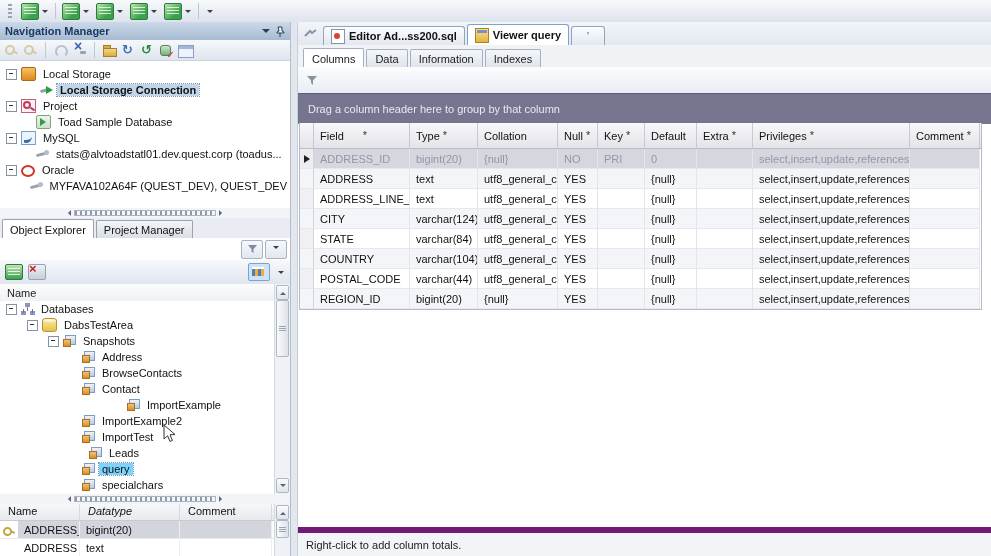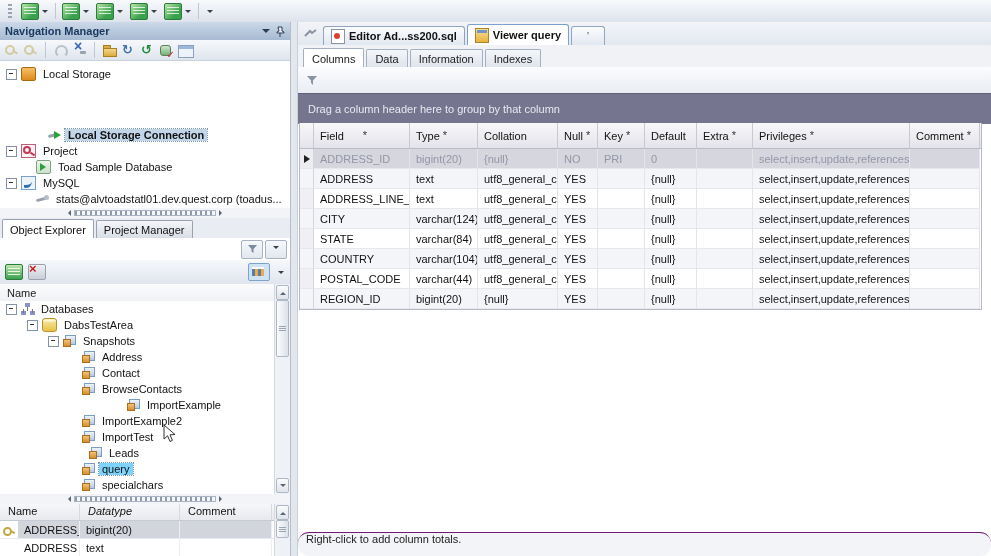--- a/index.html
+++ b/index.html
@@ -172,22 +172,22 @@
   .req{margin-left:3px;position:relative;top:-1px;color:#333;}
   .grow{display:flex;height:20px;}
   .gc{box-sizing:border-box;display:flex;align-items:center;padding-left:6px;border-right:1px solid #e4e4ea;
       border-bottom:1px solid #e7e7ed;overflow:hidden;white-space:nowrap;}
   .mk{background:#f0f0f4;border-right:1px solid #d4d4dc;justify-content:center;padding-left:0;}
   .grow.alt .gc{background:#f4f5f9;}
   .grow.gsel .gc{background:#d6d6de;color:#9396a6;}
   .grow.gsel .gc.mk{background:#ececf1;color:#222;}
   .mk .tri{width:0;height:0;border:4px solid transparent;border-left:6px solid #222;margin-left:4px;}
 
-  .status{position:absolute;left:0;right:0;bottom:0;height:23px;background:#f3f4f7;border-top:1px solid #701a75;
-          display:flex;padding-left:8px;color:#222;border-radius:11px;}
+  .status{position:absolute;left:0;right:0;bottom:0;height:23px;background:#f3f4f7;border-top:6px solid #701a75;
+          display:flex;align-items:center;padding-left:8px;color:#222;}
 
   .cursor{position:absolute;left:163px;top:424px;z-index:50;}
 </style>
 </head>
 <body>
 
 <div class="app">
 
   <div class="topbar">
     <div class="dragdots"></div>
@@ -242,21 +242,21 @@
       <span class="nmi dbcheck"></span>
       <span class="nmi window"></span>
     </div>
 
     <div class="nav-tree" id="nav-tree">
         <div class="trow" style="padding-left: 6px;">
           <span class="exp"></span>
           <span class="ti ic-local-storage"></span>
           <span class="lbl">Local Storage</span>
         </div>
-        <div class="trow nsel" style="padding-left: 35px; margin-top: 45px;">
+        <div class="trow nsel" style="padding-left: 27px;">
           <span style="width: 13px;"></span>
           <span class="ti ic-connection-active"></span>
           <span class="lbl">Local Storage Connection</span>
         </div>
         <div class="trow" style="padding-left: 6px;">
           <span class="exp"></span>
           <span class="ti ic-access"></span>
           <span class="lbl">Project</span>
         </div>
         <div class="trow" style="padding-left: 23px;">
@@ -341,26 +341,26 @@
           <span class="lbl">Snapshots</span>
         </div>
         <div class="trow" style="padding-left: 69px;">
           <span style="width: 13px;"></span>
           <span class="ti ic-snapshot"></span>
           <span class="lbl">Address</span>
         </div>
         <div class="trow" style="padding-left: 69px;">
           <span style="width: 13px;"></span>
           <span class="ti ic-snapshot"></span>
+          <span class="lbl">BrowseContacts</span>
+        </div>
+        <div class="trow" style="padding-left: 69px;">
+          <span style="width: 13px;"></span>
+          <span class="ti ic-snapshot"></span>
           <span class="lbl">Contact</span>
-        </div>
-        <div class="trow" style="padding-left: 69px;">
-          <span style="width: 13px;"></span>
-          <span class="ti ic-snapshot"></span>
-          <span class="lbl">BrowseContacts</span>
         </div>
         <div class="trow" style="padding-left: 102px; margin-left: 12px;">
           <span style="width: 13px;"></span>
           <span class="ti ic-snapshot"></span>
           <span class="lbl">ImportExample</span>
         </div>
         <div class="trow" style="padding-left: 69px;">
           <span style="width: 13px;"></span>
           <span class="ti ic-snapshot"></span>
           <span class="lbl">ImportExample2</span>

